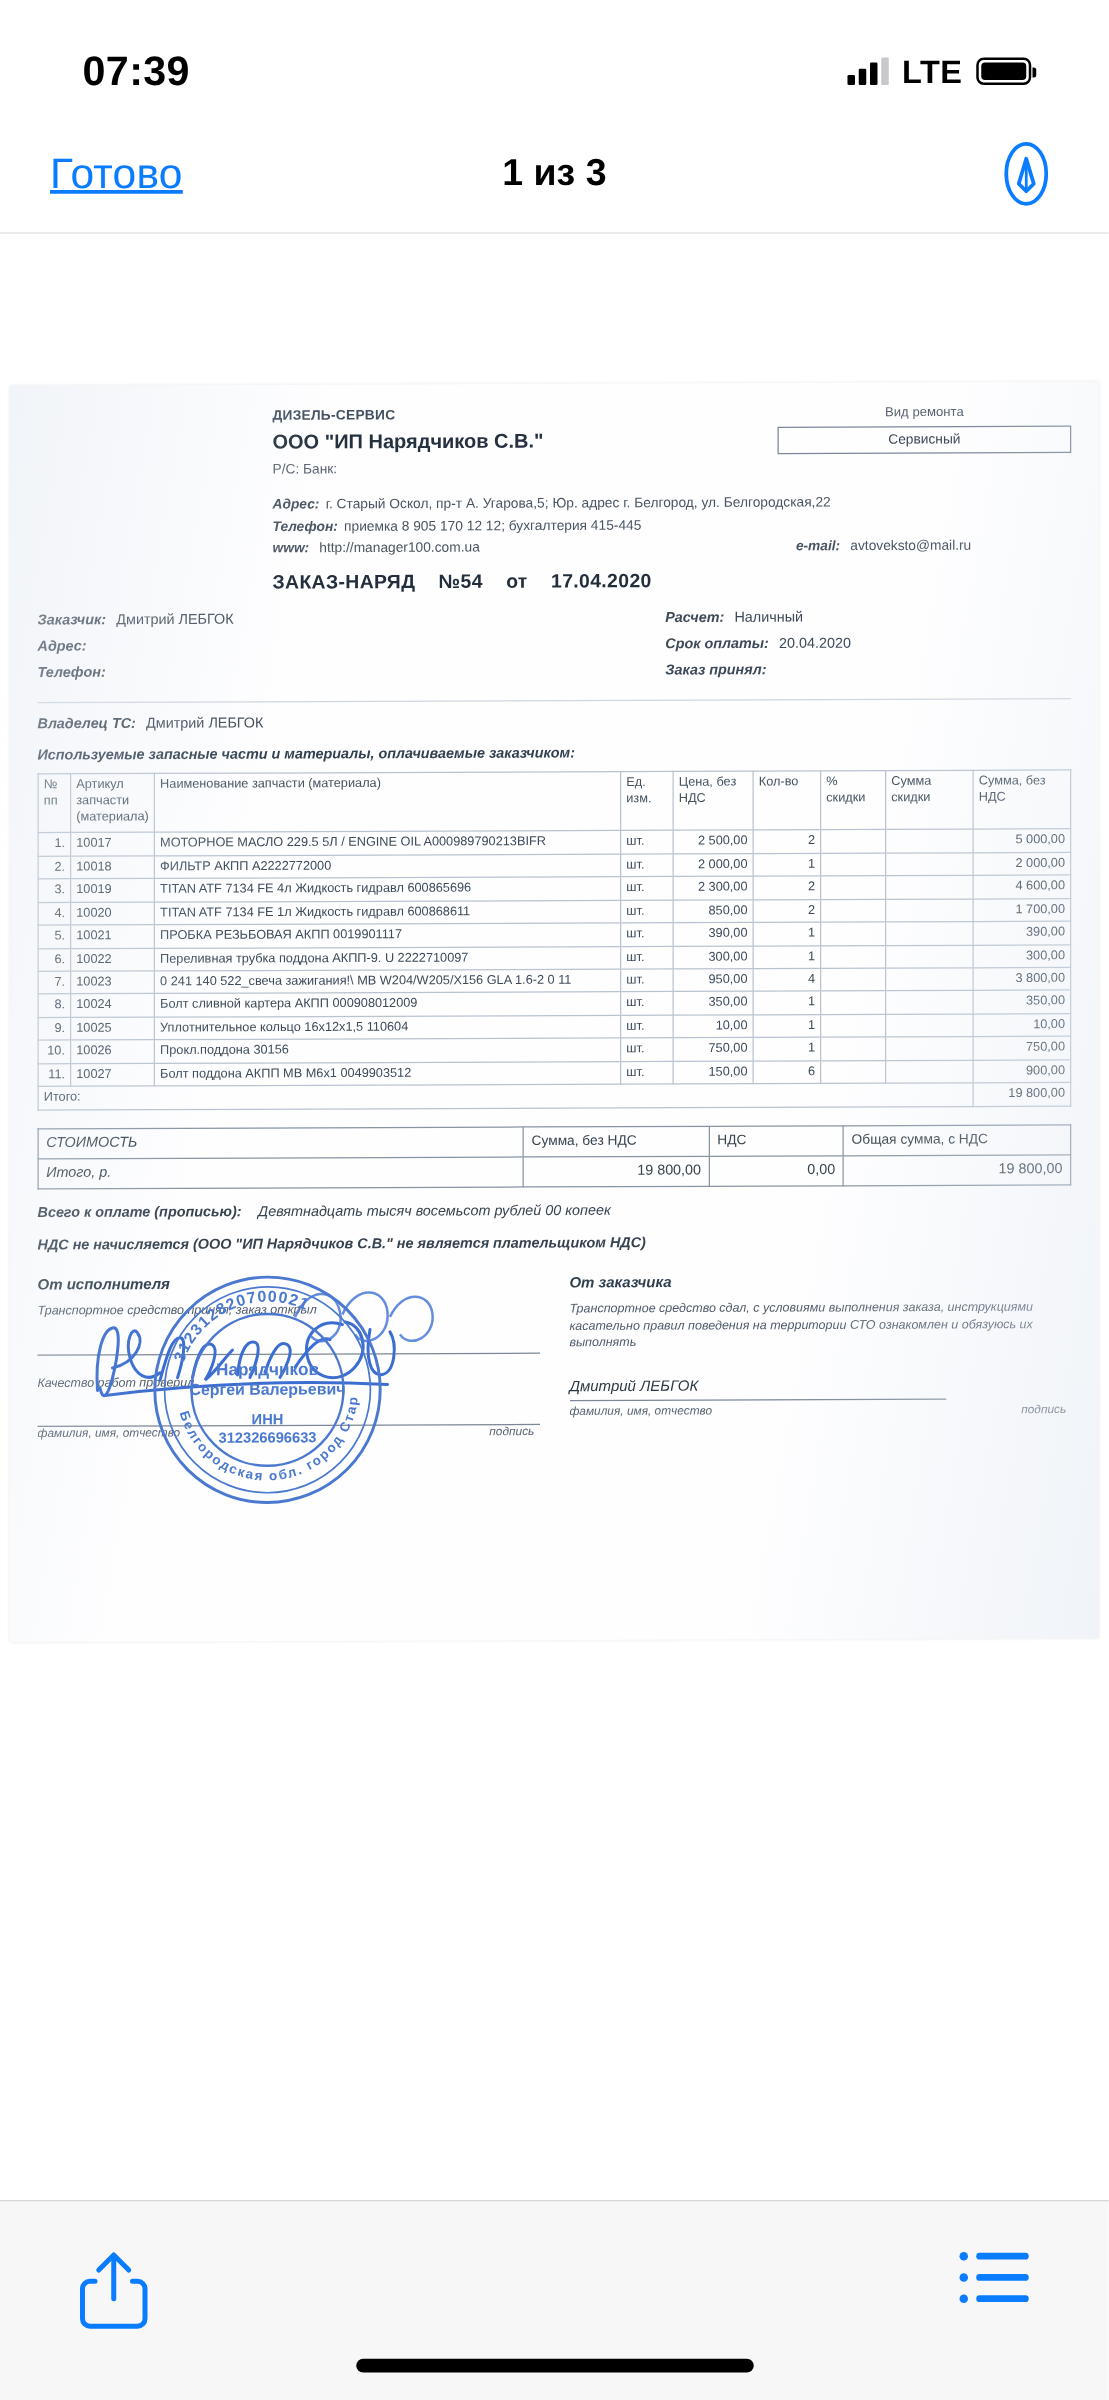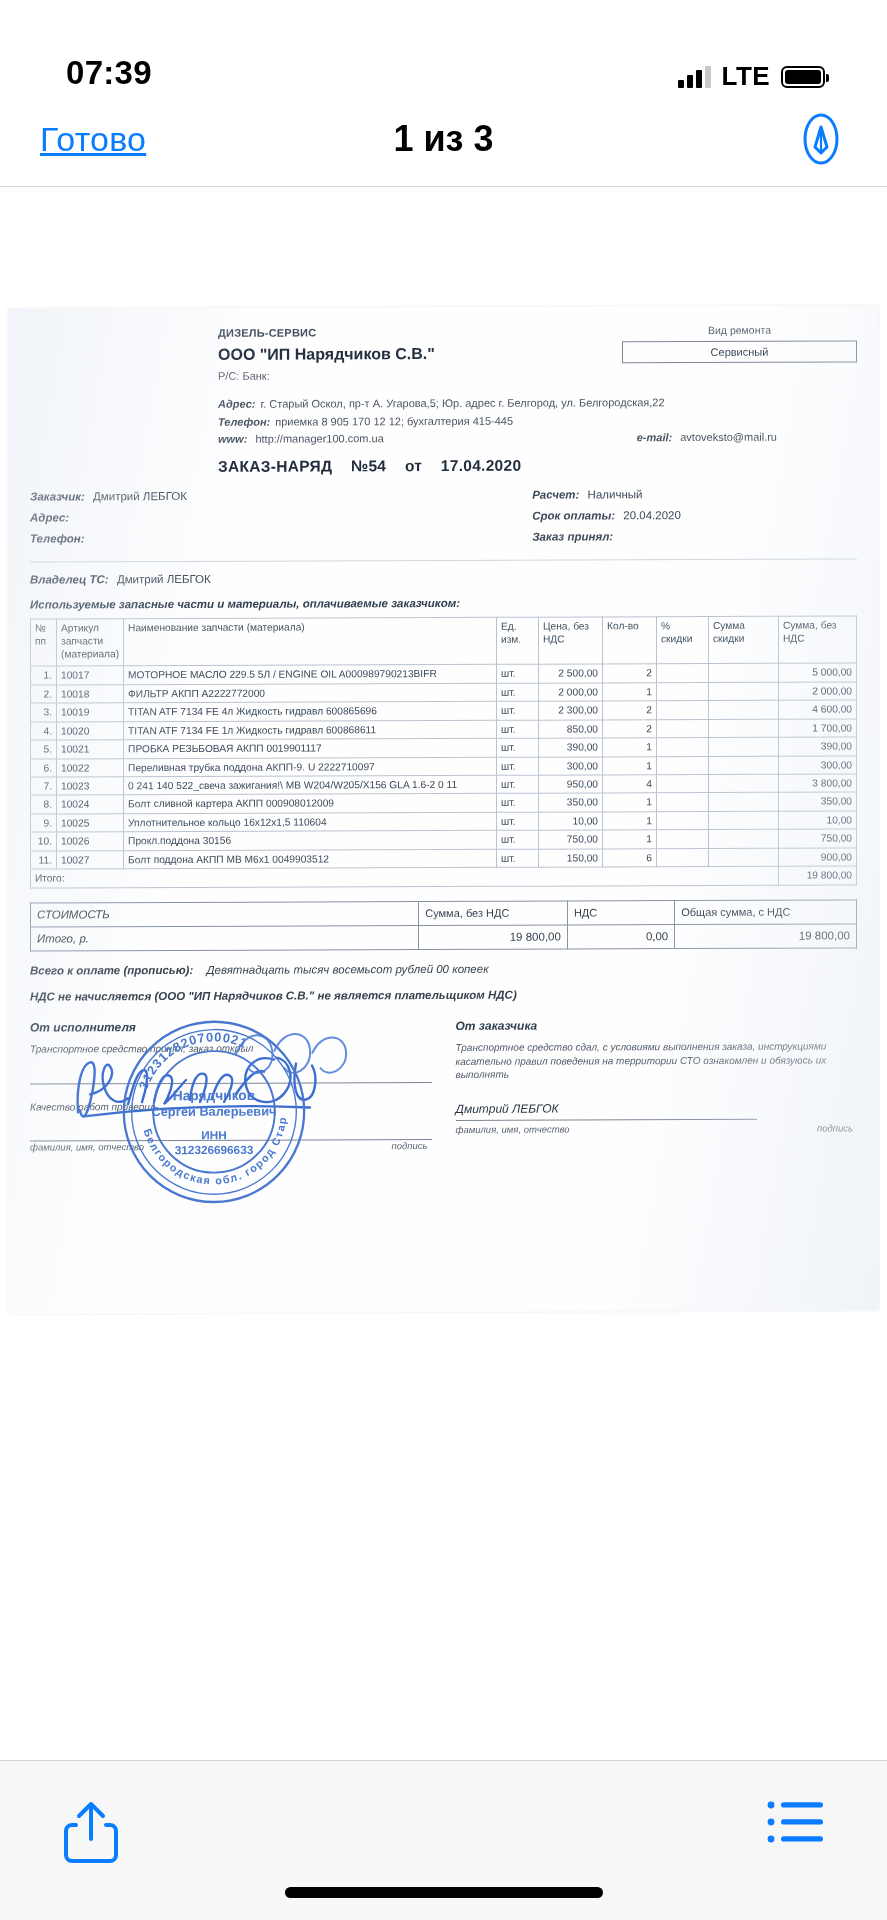--- a/index.html
+++ b/index.html
@@ -7,21 +7,21 @@
     width: 887px; height: 1920px;
     font-family: "Liberation Sans", sans-serif;
     background: #ffffff;
     overflow: hidden;
   }
   .phone { position: relative; width: 887px; height: 1920px; display: flex; flex-direction: column; background:#fff; }
 
   
   .statusbar {
     height: 92px; flex: 0 0 92px;
-    display: flex; align-items: flex-end; justify-content: space-between;
+    display: flex; align-items: center; justify-content: space-between;
     padding: 22px 62px 0 66px;
   }
   .status-time { font-size: 33px; font-weight: bold; letter-spacing: 0.3px; color: #000; }
   .status-right { display: flex; align-items: center; gap: 11px; }
   .signal { display: flex; align-items: flex-end; gap: 3px; height: 22px; }
   .signal i { display:block; width: 6px; background: #000; border-radius: 1px; }
   .signal i:nth-child(1){ height: 8px; }
   .signal i:nth-child(2){ height: 13px; }
   .signal i:nth-child(3){ height: 18px; }
   .signal i:nth-child(4){ height: 22px; background:#c7c7cc; }
@@ -32,21 +32,21 @@
 
   
   .navbar {
     height: 95px; flex: 0 0 95px;
     display: flex; align-items: center; justify-content: space-between;
     padding: 0 40px 0 40px;
     border-bottom: 1px solid #d8d8dc;
     position: relative;
   }
   .nav-done { font-size: 34px; color: #0a7cff; letter-spacing: 0.2px; cursor: pointer; }
-  .nav-title { font-size: 36px; font-weight: bold; color: #000; position:absolute; left:0; right:0; text-align:center; pointer-events:none;}
+  .nav-title { font-size: 30px; font-weight: bold; color: #000; position:absolute; left:0; right:0; text-align:center; pointer-events:none;}
   .nav-markup { width: 52px; height: 52px; position: relative; z-index:2; cursor:pointer; }
 
   
   .viewer { flex: 1 1 auto; background: #ffffff; position: relative; overflow: hidden; }
   .page-wrap { position: absolute; left: 8px; top: 120px; width: 871px; }
   .doc {
     width: 871px; min-height: 1005px; background: #fefeff;
     box-shadow: 0 0 3px rgba(0,0,0,0.10);
     position: relative;
     padding: 18px 22px 10px 22px;

